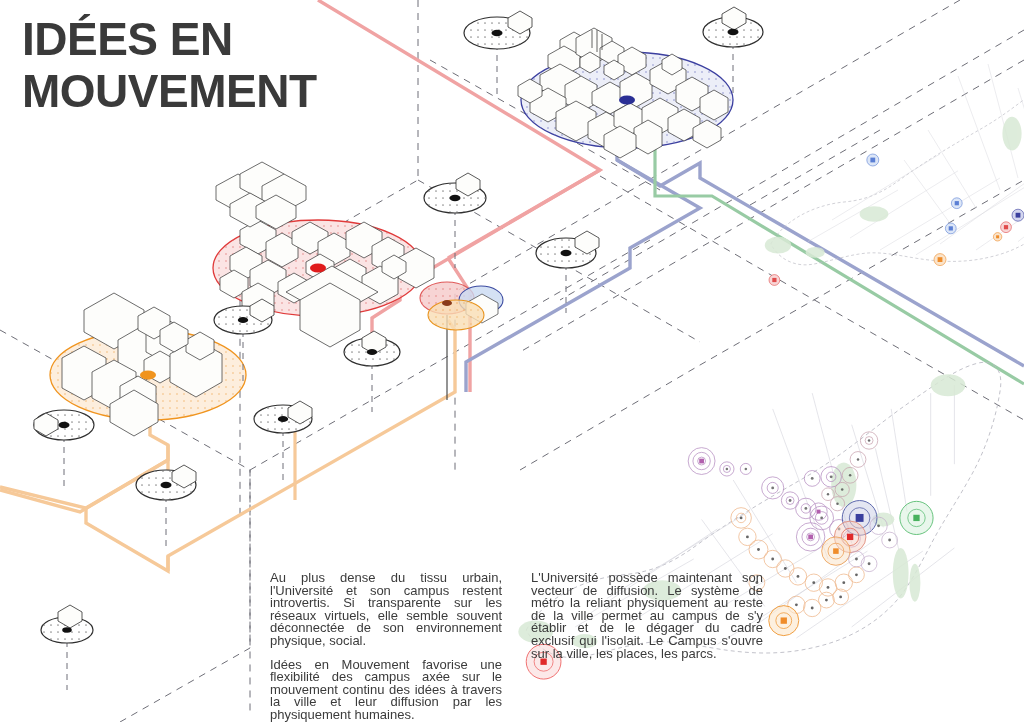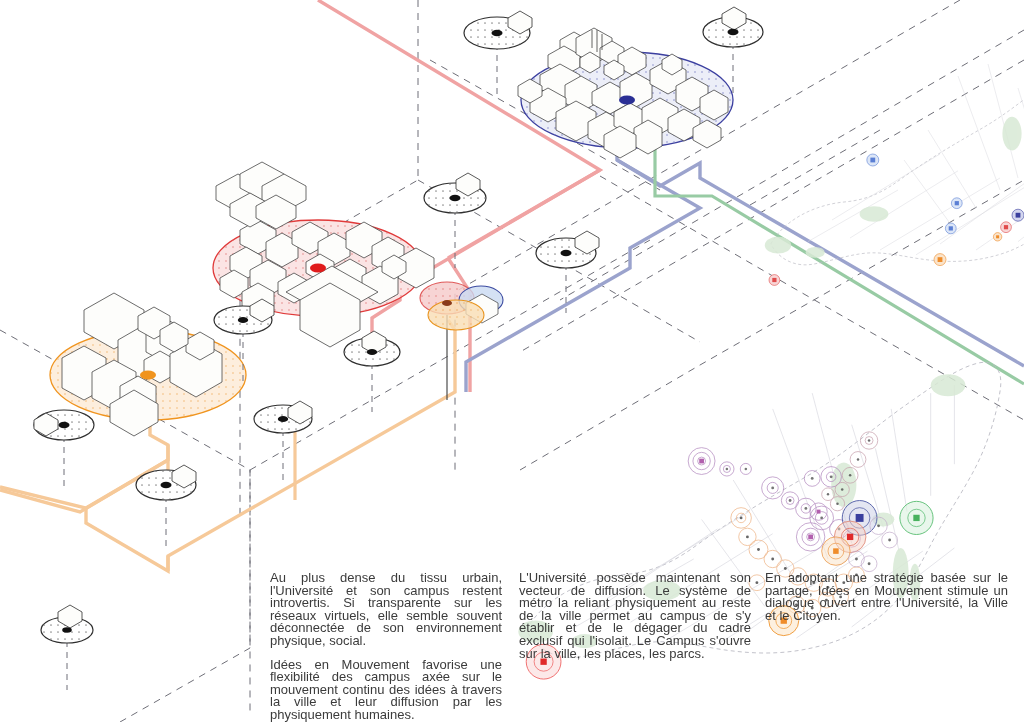--- a/index.html
+++ b/index.html
@@ -11,21 +11,21 @@
   #title{position:absolute;left:22px;top:14px;width:420px;
          font-size:46px;line-height:1.12;font-weight:bold;letter-spacing:-0.5px;
          color:#3a3a3a;z-index:40;}
   #title .ln{display:block;}
 
   
   .col{position:absolute;top:572px;width:232px;font-size:13px;line-height:12.6px;
        color:#3b3b3b;text-align:justify;z-index:40;}
   .col p{margin:0 0 11px 0;}
   #col1{left:270px;}
-  #col2{left:519px;}
+  #col2{left:531px;}
   #col3{left:765px;width:243px;}
 
   
   .layer{position:absolute;left:0;top:0;width:1024px;height:722px;}
   svg.layer{overflow:visible;}
 </style>
 </head>
 <body>
 
 <div id="poster">
@@ -589,25 +589,28 @@
             </g>
           <g>
               <circle cx="452" cy="306" r="10" stroke-width="1"></circle>
               <circle cx="452" cy="306" r="1.8" fill="#555" stroke="none"></circle>
             </g>
         </g>
       </g>
     </g>
   </svg>
 
+  <div id="title">
+    <span class="ln">IDÉES EN</span>
+    <span class="ln">MOUVEMENT</span>
+  </div>
 
   <div class="col" id="col1">
     <p>Au plus dense du tissu urbain, l'Université et son campus restent introvertis. Si transparente sur les réseaux virtuels, elle semble souvent déconnectée de son environnement physique, social.</p>
     <p>Idées en Mouvement favorise une flexibilité des campus axée sur le mouvement continu des idées à travers la ville et leur diffusion par les physiquement humaines.</p>
   </div>
   <div class="col" id="col2">
     <p>L'Université possède maintenant son vecteur de diffusion. Le système de métro la reliant physiquement au reste de la ville permet au campus de s'y établir et de le dégager du cadre exclusif qui l'isolait. Le Campus s'ouvre sur la ville, les places, les parcs.</p>
   </div>
   <div class="col" id="col3">
-    <p>En adoptant une stratégie basée sur le partage, Idées en Mouvement stimule un dialogue ouvert entre l'Université, la Ville et le Citoyen.</p>
   </div>
 
 </div>
 
 </body></html>

